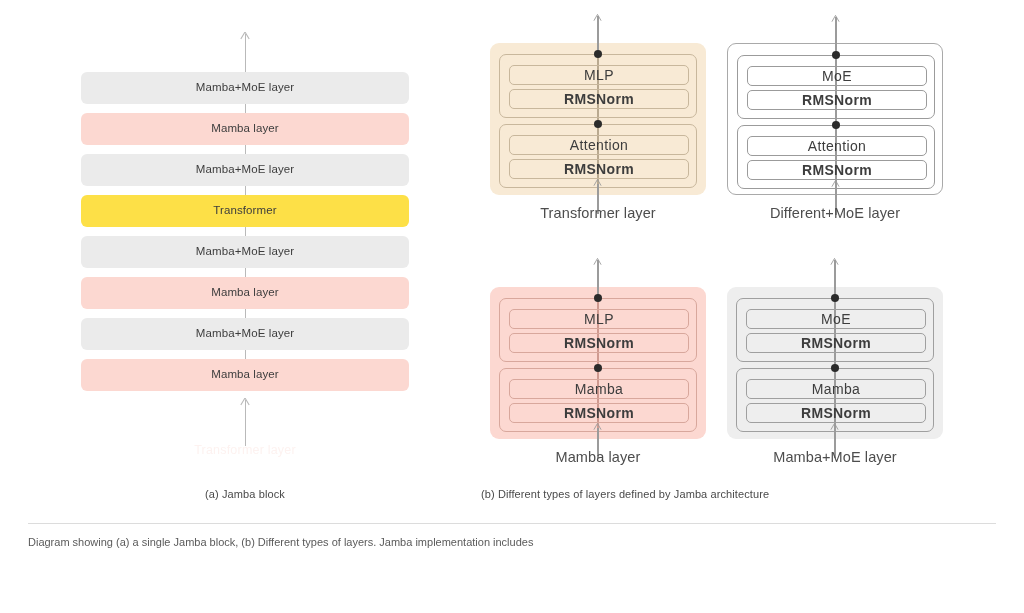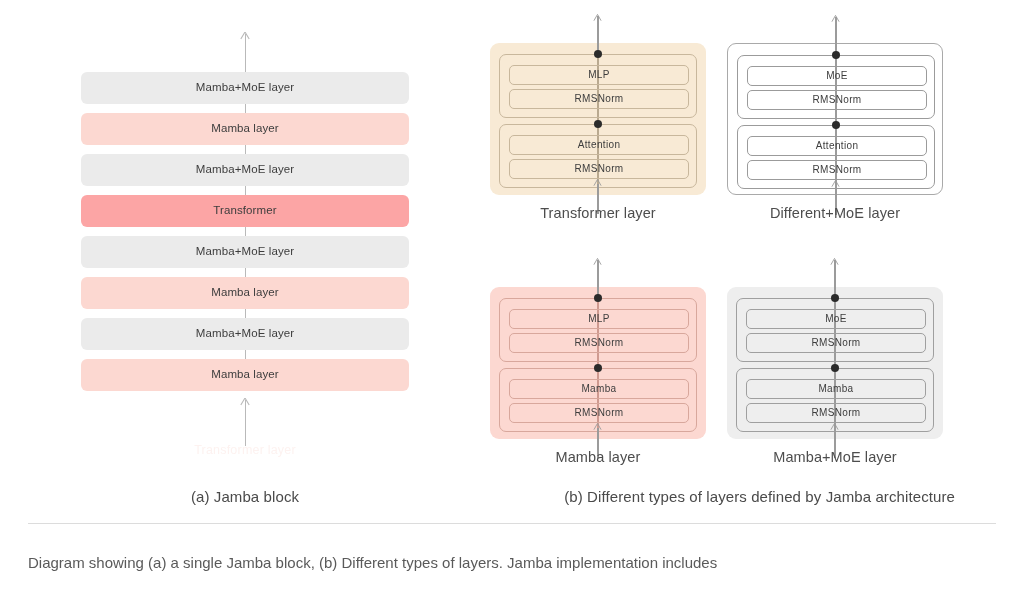--- a/index.html
+++ b/index.html
@@ -24,21 +24,21 @@
     display: flex; align-items: center; justify-content: center;
   }
   .layer-bar .lbl {
     font-size: 11.5px;
     color: #3d3d3d;
     letter-spacing: .1px;
     line-height: 1;
   }
   .bar-gray   { background: #ebebeb; }
   .bar-pink   { background: #fcd8d1; }
-  .bar-cream  { background: #fca5a5; }
+  .bar-cream  { background: #fde047; }
 
   
   .spine-seg {
     position: absolute;
     left: 163.5px; width: 1.2px;
     background: #b9b9b9;
   }
 
   
   #top-arrow-line {
@@ -61,24 +61,24 @@
   #ghost-label {
     position: absolute; left: 81px; top: 443px;
     width: 328px; text-align: center;
     font-size: 12.5px; color: #fdf2f0; letter-spacing: .2px;
     user-select: none;
   }
 
   
   .subcap {
     position: absolute;
-    font-size: 15px; color: #4a4a4a; letter-spacing: .1px;
+    font-size: 11px; color: #4a4a4a; letter-spacing: .1px;
   }
   #subcap-a { left: 81px; top: 488px; width: 328px; text-align: center; }
-  #subcap-b { left: 469px; top: 488px; width: 486px; text-align: right; }
+  #subcap-b { left: 481px; top: 488px; width: 486px; text-align: left; }
 
   
   .panel-wrap { position: absolute; }
   .panel {
     position: relative;
     width: 216px; height: 152px;
     border-radius: 9px;
   }
   .panel.fill-cream { background: #f8ead5; }
   .panel.fill-pink  { background: #fcd8d1; }
@@ -104,24 +104,24 @@
     left: 9px; width: 180px; height: 20px;
     border: 1px solid #9b9b9b;
     border-radius: 5px;
     background: transparent;
     display: flex; align-items: center; justify-content: center;
   }
   .panel.fill-cream .inner-box { border-color: #c8b79c; }
   .panel.fill-pink  .inner-box { border-color: #d8a79c; }
   .panel.fill-gray  .inner-box { border-color: #9f9f9f; }
   .inner-box .t {
-    font-size: 10px; color: #3d3d3d; letter-spacing: .35px; line-height: 1;
+    font-size: 14px; color: #3d3d3d; letter-spacing: .35px; line-height: 1;
   }
   .inner-box.b1 { top: 10px; }
-  .inner-box.b2 { top: 34px; }
+  .inner-box.b2 { top: 34px; font-weight: bold; }
 
   
   .pspine {
     position: absolute; left: 107.4px; width: 1.2px;
     background: #9b9b9b;
   }
   .panel.fill-cream .pspine { background: #b9a98f; }
   .panel.fill-pink  .pspine { background: #cf9a90; }
   .dot {
     position: absolute; left: 103.5px;
@@ -143,22 +143,22 @@
     text-align: center;
     font-size: 14.5px; color: #4d4d4d; letter-spacing: .1px;
   }
 
   
   #divider {
     position: absolute; left: 28px; top: 523px;
     width: 968px; height: 1px; background: #dcdcdc;
   }
   #footnote {
-    position: absolute; left: 28px; top: 551px; width: 800px;
-    font-size: 15px; color: #5a5a5a; line-height: 1.55;
+    position: absolute; left: 28px; top: 534px; width: 800px;
+    font-size: 11px; color: #5a5a5a; line-height: 1.55;
   }
   #footnote div { white-space: nowrap; }
 </style>
 </head>
 <body>
 
 <div id="root">
 
   <div class="abs" style="left:0;top:0;width:470px;height:510px;">
 

